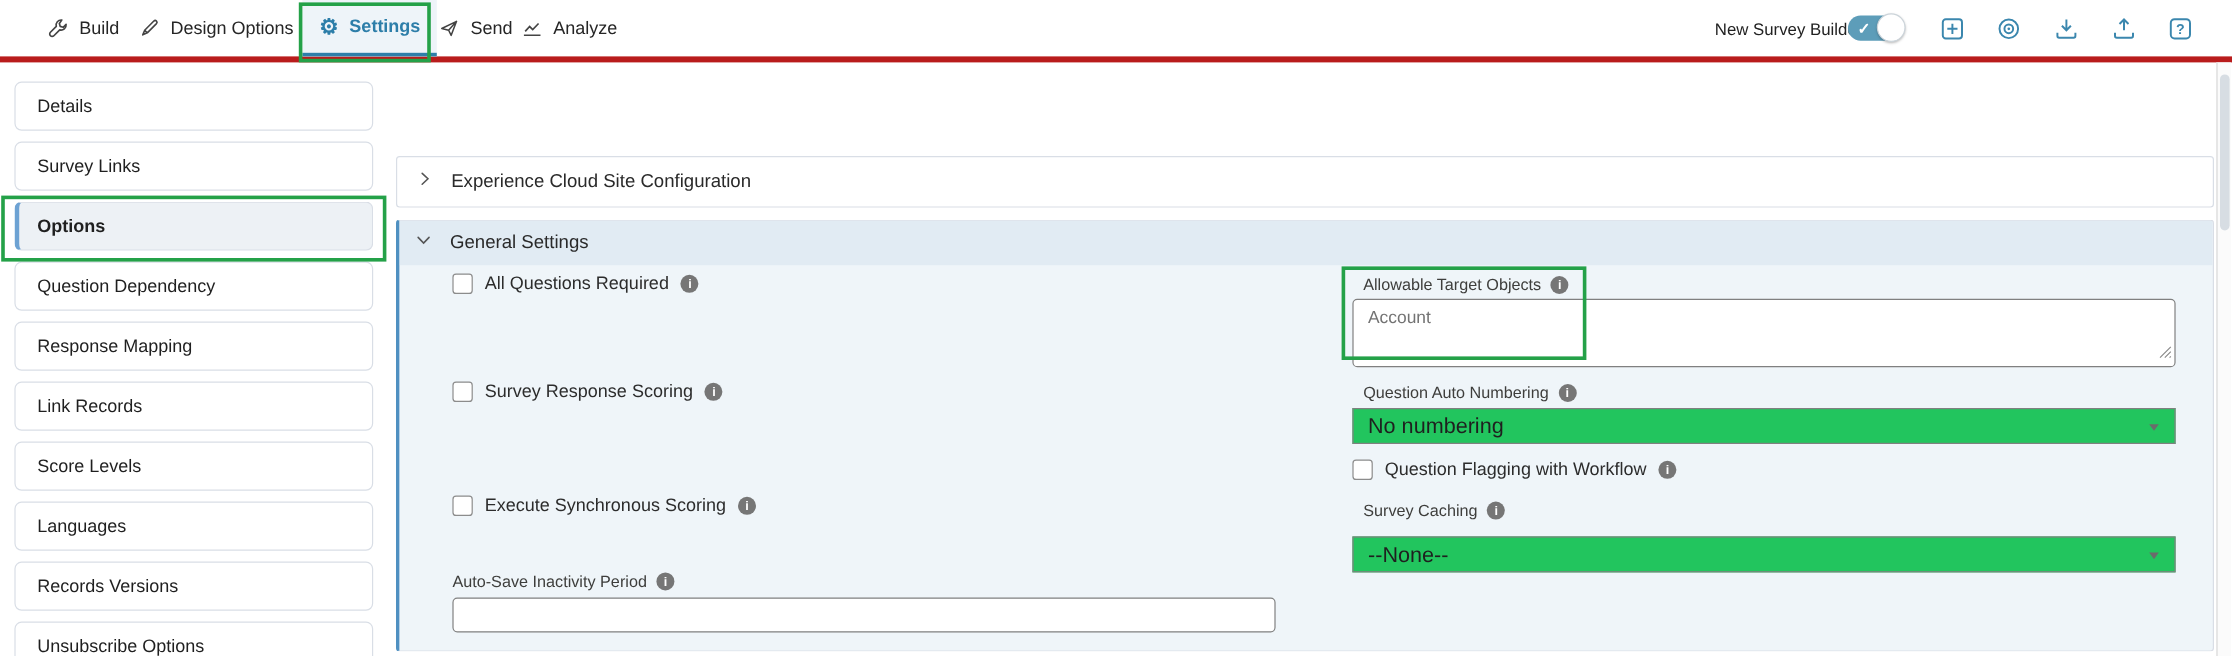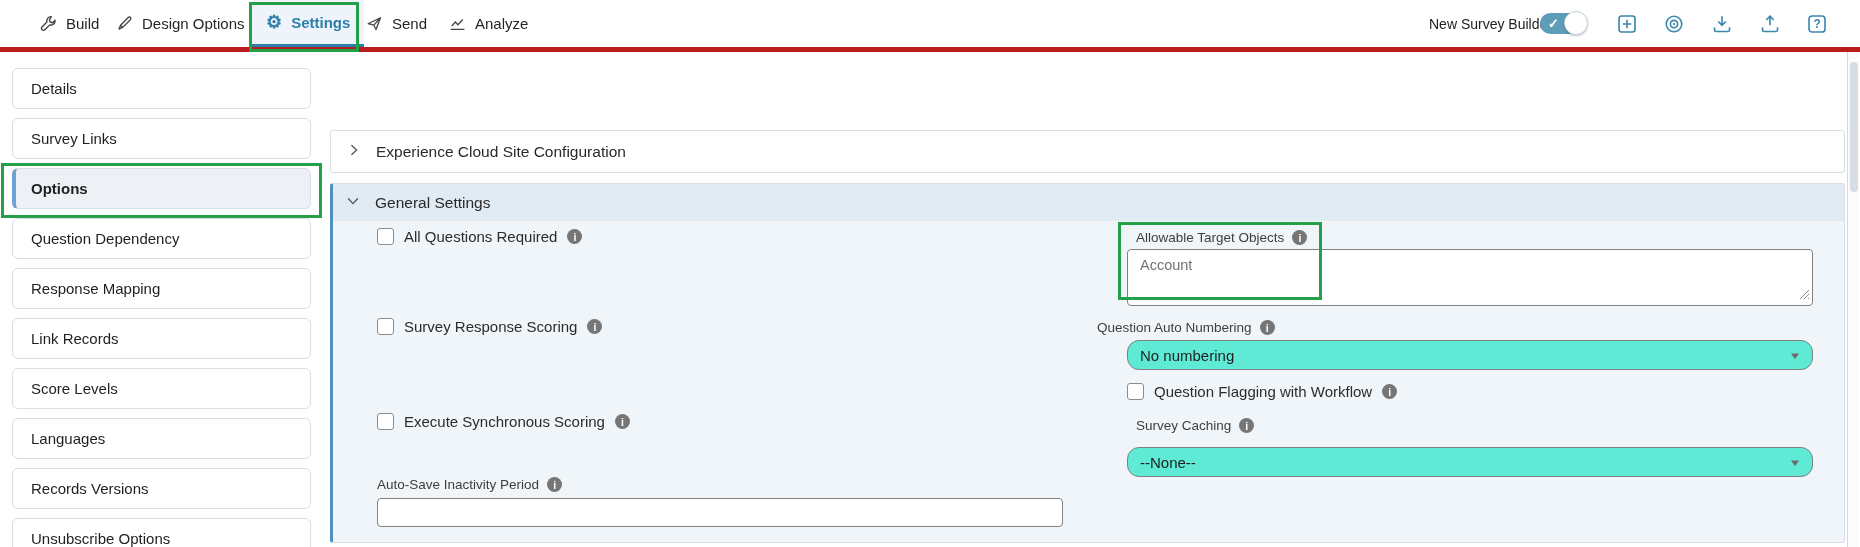--- a/index.html
+++ b/index.html
@@ -56,23 +56,23 @@
   .cb-label{font-size:15px;color:#2c2c2c;}
   .info{width:15px;height:15px;border-radius:50%;background:#767676;color:#fff;flex:none;
         display:inline-flex;align-items:center;justify-content:center;font-size:10.5px;
         font-weight:700;cursor:pointer;}
   .info::before{content:"i";}
   .fld-label{position:absolute;display:flex;align-items:center;gap:8px;font-size:13.5px;color:#3e3e3c;}
   .txtarea{position:absolute;left:794px;top:28px;width:686px;height:57px;background:#fff;
            border:1px solid #808080;border-radius:4px;box-sizing:border-box;
            padding:7px 12px;font-size:14.5px;color:#737373;cursor:text;}
   .resize-h{position:absolute;right:2px;bottom:2px;}
-  .combo{position:absolute;width:686px;height:30px;background:#5eead4;border:1px solid #808080;
-         border-radius:12px;box-sizing:border-box;display:flex;align-items:center;
-         padding:0 12px;font-size:15px;color:#1f1f1f;cursor:pointer;}
+  .combo{position:absolute;width:686px;height:30px;background:#22c55e;border:1px solid #808080;
+         border-radius:0;box-sizing:border-box;display:flex;align-items:center;
+         padding:0 12px;font-size:18px;color:#1f1f1f;cursor:pointer;}
   .combo svg{position:absolute;right:11px;top:9px;}
   .input-box{position:absolute;left:44px;top:277px;width:686px;height:29px;background:#fff;
              border:1px solid #808080;border-radius:4px;box-sizing:border-box;padding:0 10px;
              font-size:14.5px;font-family:"Liberation Sans",sans-serif;color:#1f1f1f;}
   
   .scroll-track{position:absolute;left:1847px;top:52px;width:12px;height:495px;background:#fbfbfb;
                 border-left:1px solid #d8d8d8;box-sizing:border-box;}
   .scroll-thumb{position:absolute;left:2px;top:10px;width:8px;height:130px;background:#d7dde3;
                 border-radius:4px;cursor:pointer;}
 </style>
@@ -103,21 +103,21 @@
       <span>Settings</span>
     </div>
     <div class="tab" style="left:366px">
       <span>
         <svg width="17" height="17" viewBox="0 0 16 16">
             <path d="M2 8.2 L13.6 2.6 L9.4 13.6 L7.4 9.6 Z M7.4 9.6 L13.6 2.6" fill="none" stroke="#444" stroke-width="1.2" stroke-linejoin="round"></path>
           </svg>
       </span>
       <span>Send</span>
     </div>
-    <div class="tab" style="left:449px">
+    <div class="tab" style="left:435px">
       <span>
         <svg width="17" height="17" viewBox="0 0 16 16">
             <path d="M1.5 13.5h13 M2.5 10.5 L6 6.7l2.4 2.4L13 4.3" fill="none" stroke="#444" stroke-width="1.3"></path>
           </svg>
       </span>
       <span>Analyze</span>
     </div>
 
     <div class="nsb-label">New Survey Builder</div>
     <div class="toggle">
@@ -229,21 +229,21 @@
             </svg>
         </span>
       </div>
 
       <div class="cb-row" style="left:44px;top:97px">
         <span class="cbx"></span>
         <span class="cb-label">Survey Response Scoring</span>
         <span class="info"></span>
       </div>
 
-      <div class="fld-label" style="left:764px;top:99px">
+      <div class="fld-label" style="left:803px;top:99px">
         <span>Question Auto Numbering</span>
         <span class="info"></span>
       </div>
       <div class="combo" style="left:794px;top:119px">
         <span>No numbering</span>
         <svg width="12" height="12" viewBox="0 0 12 12">
             <path d="M2 3.5h8L6 9z" fill="#6b6b6b"></path>
           </svg>
       </div>
 

